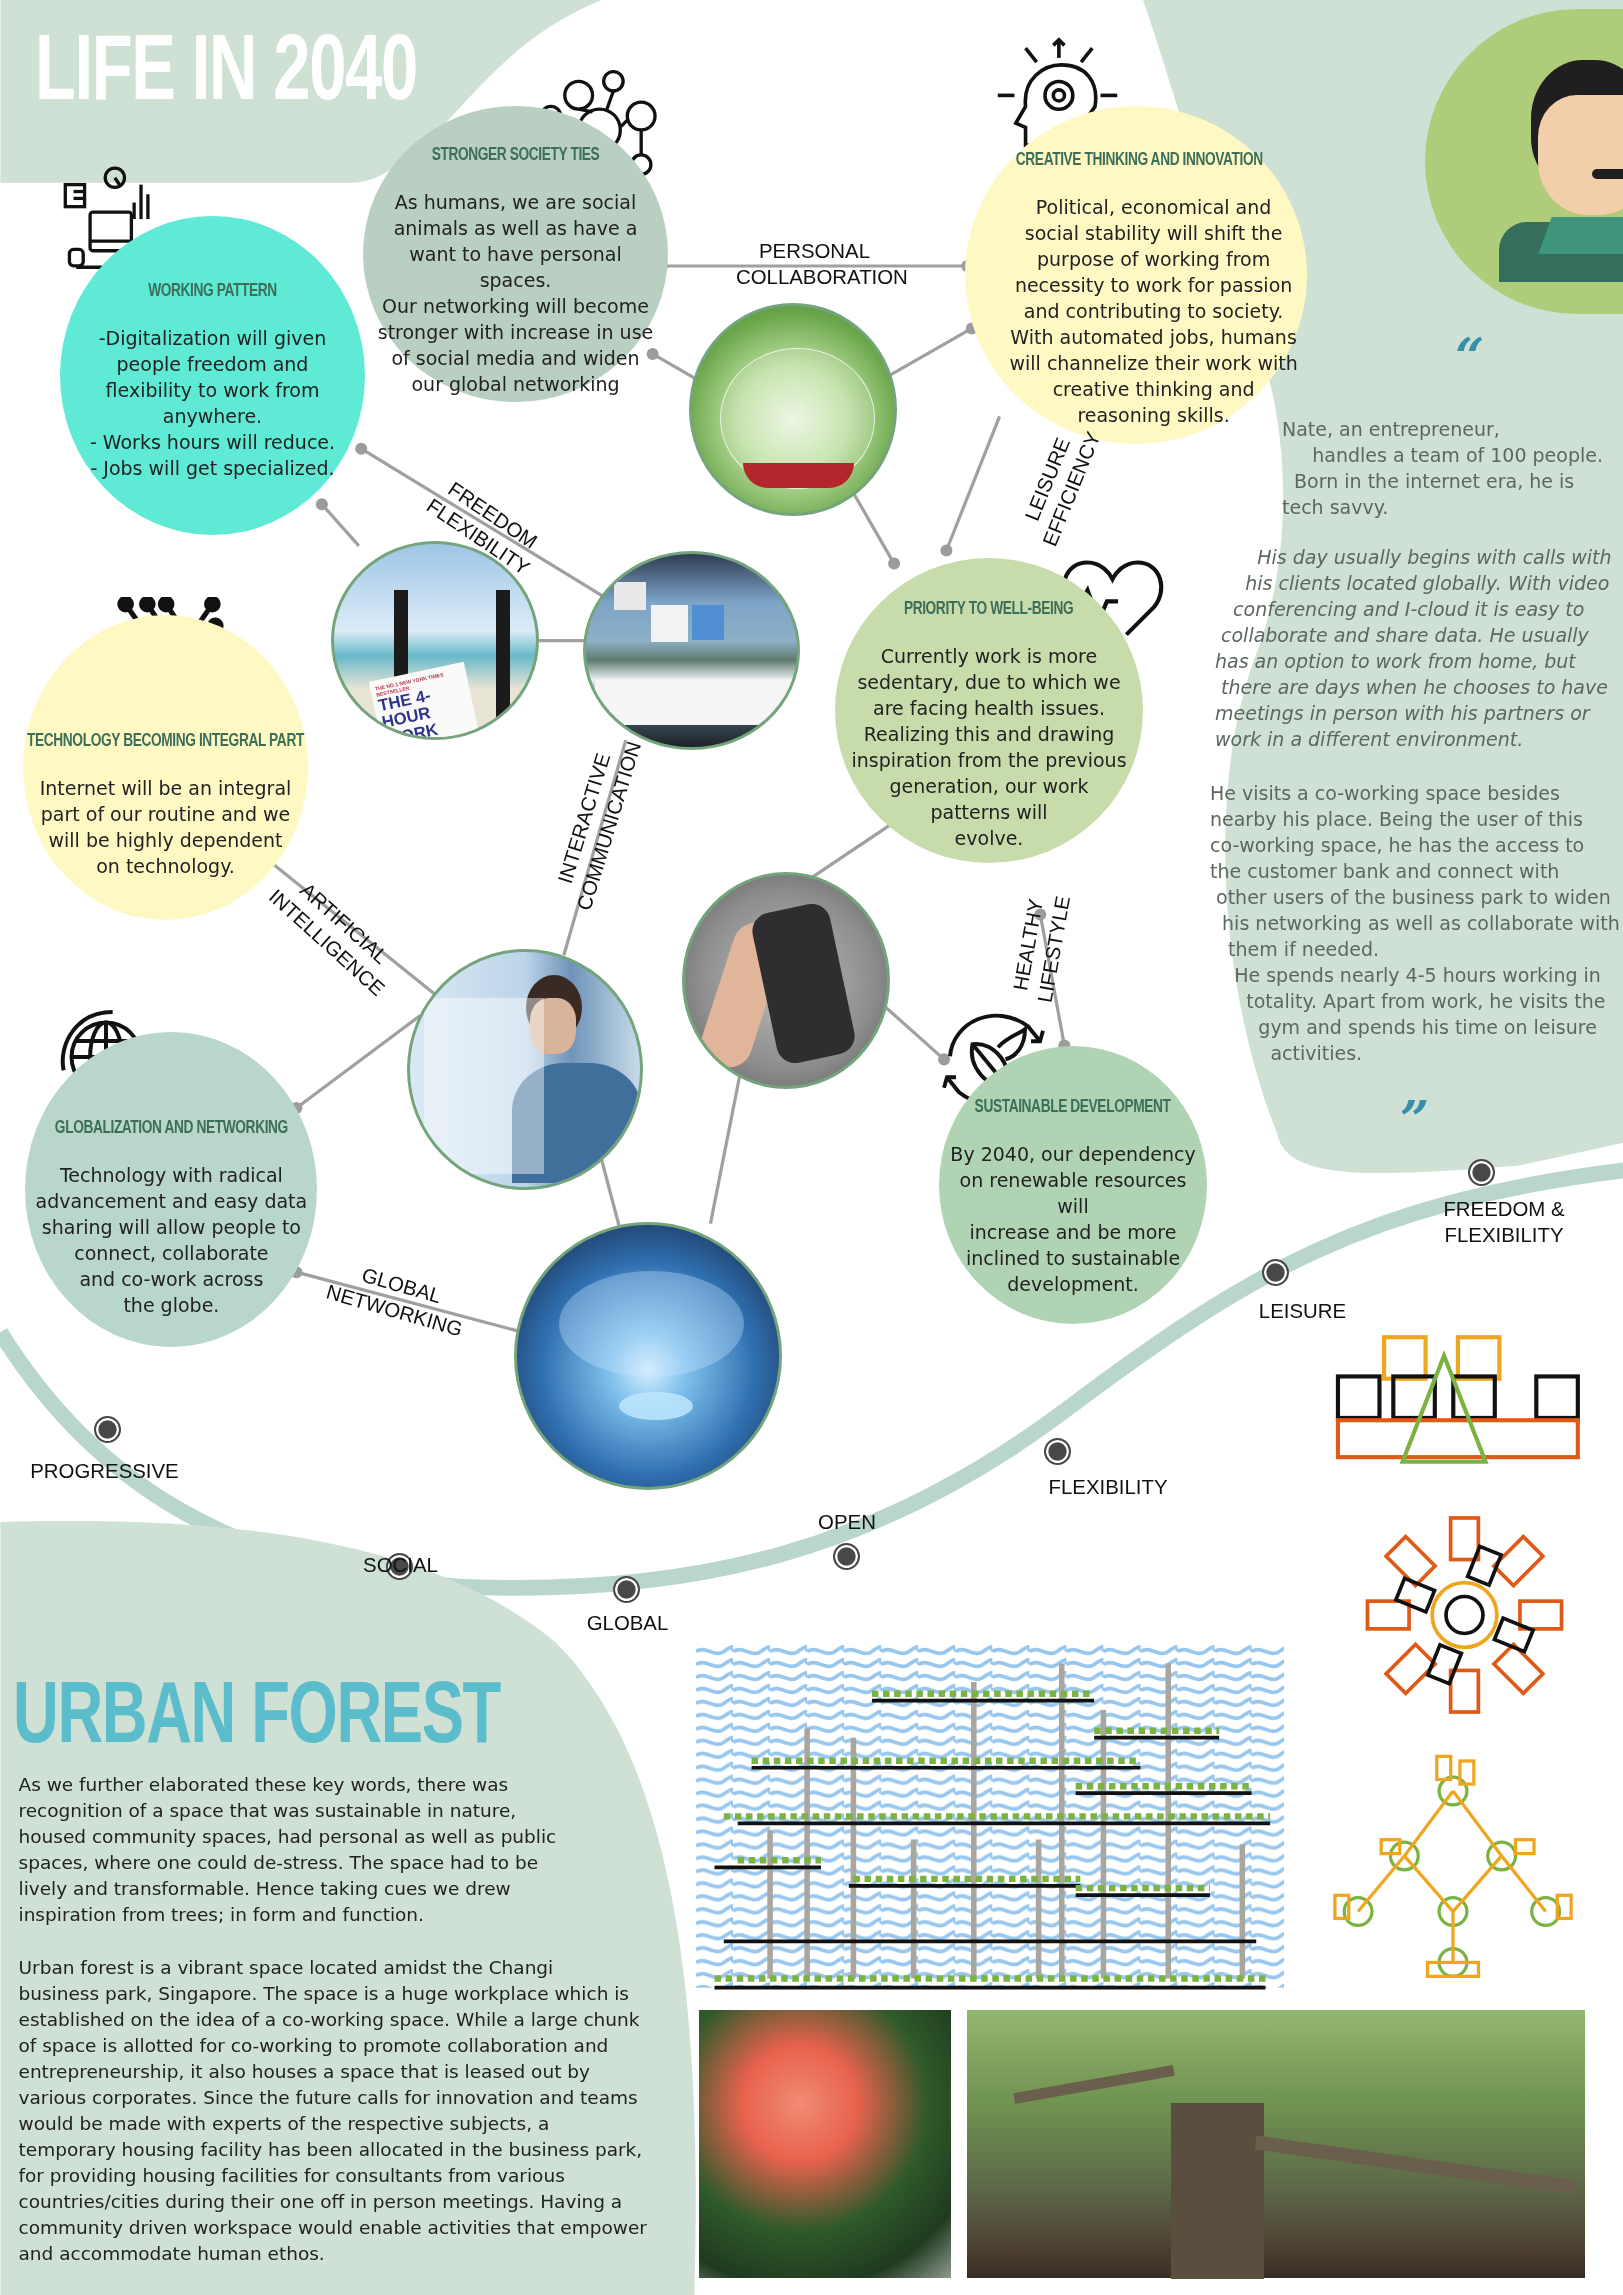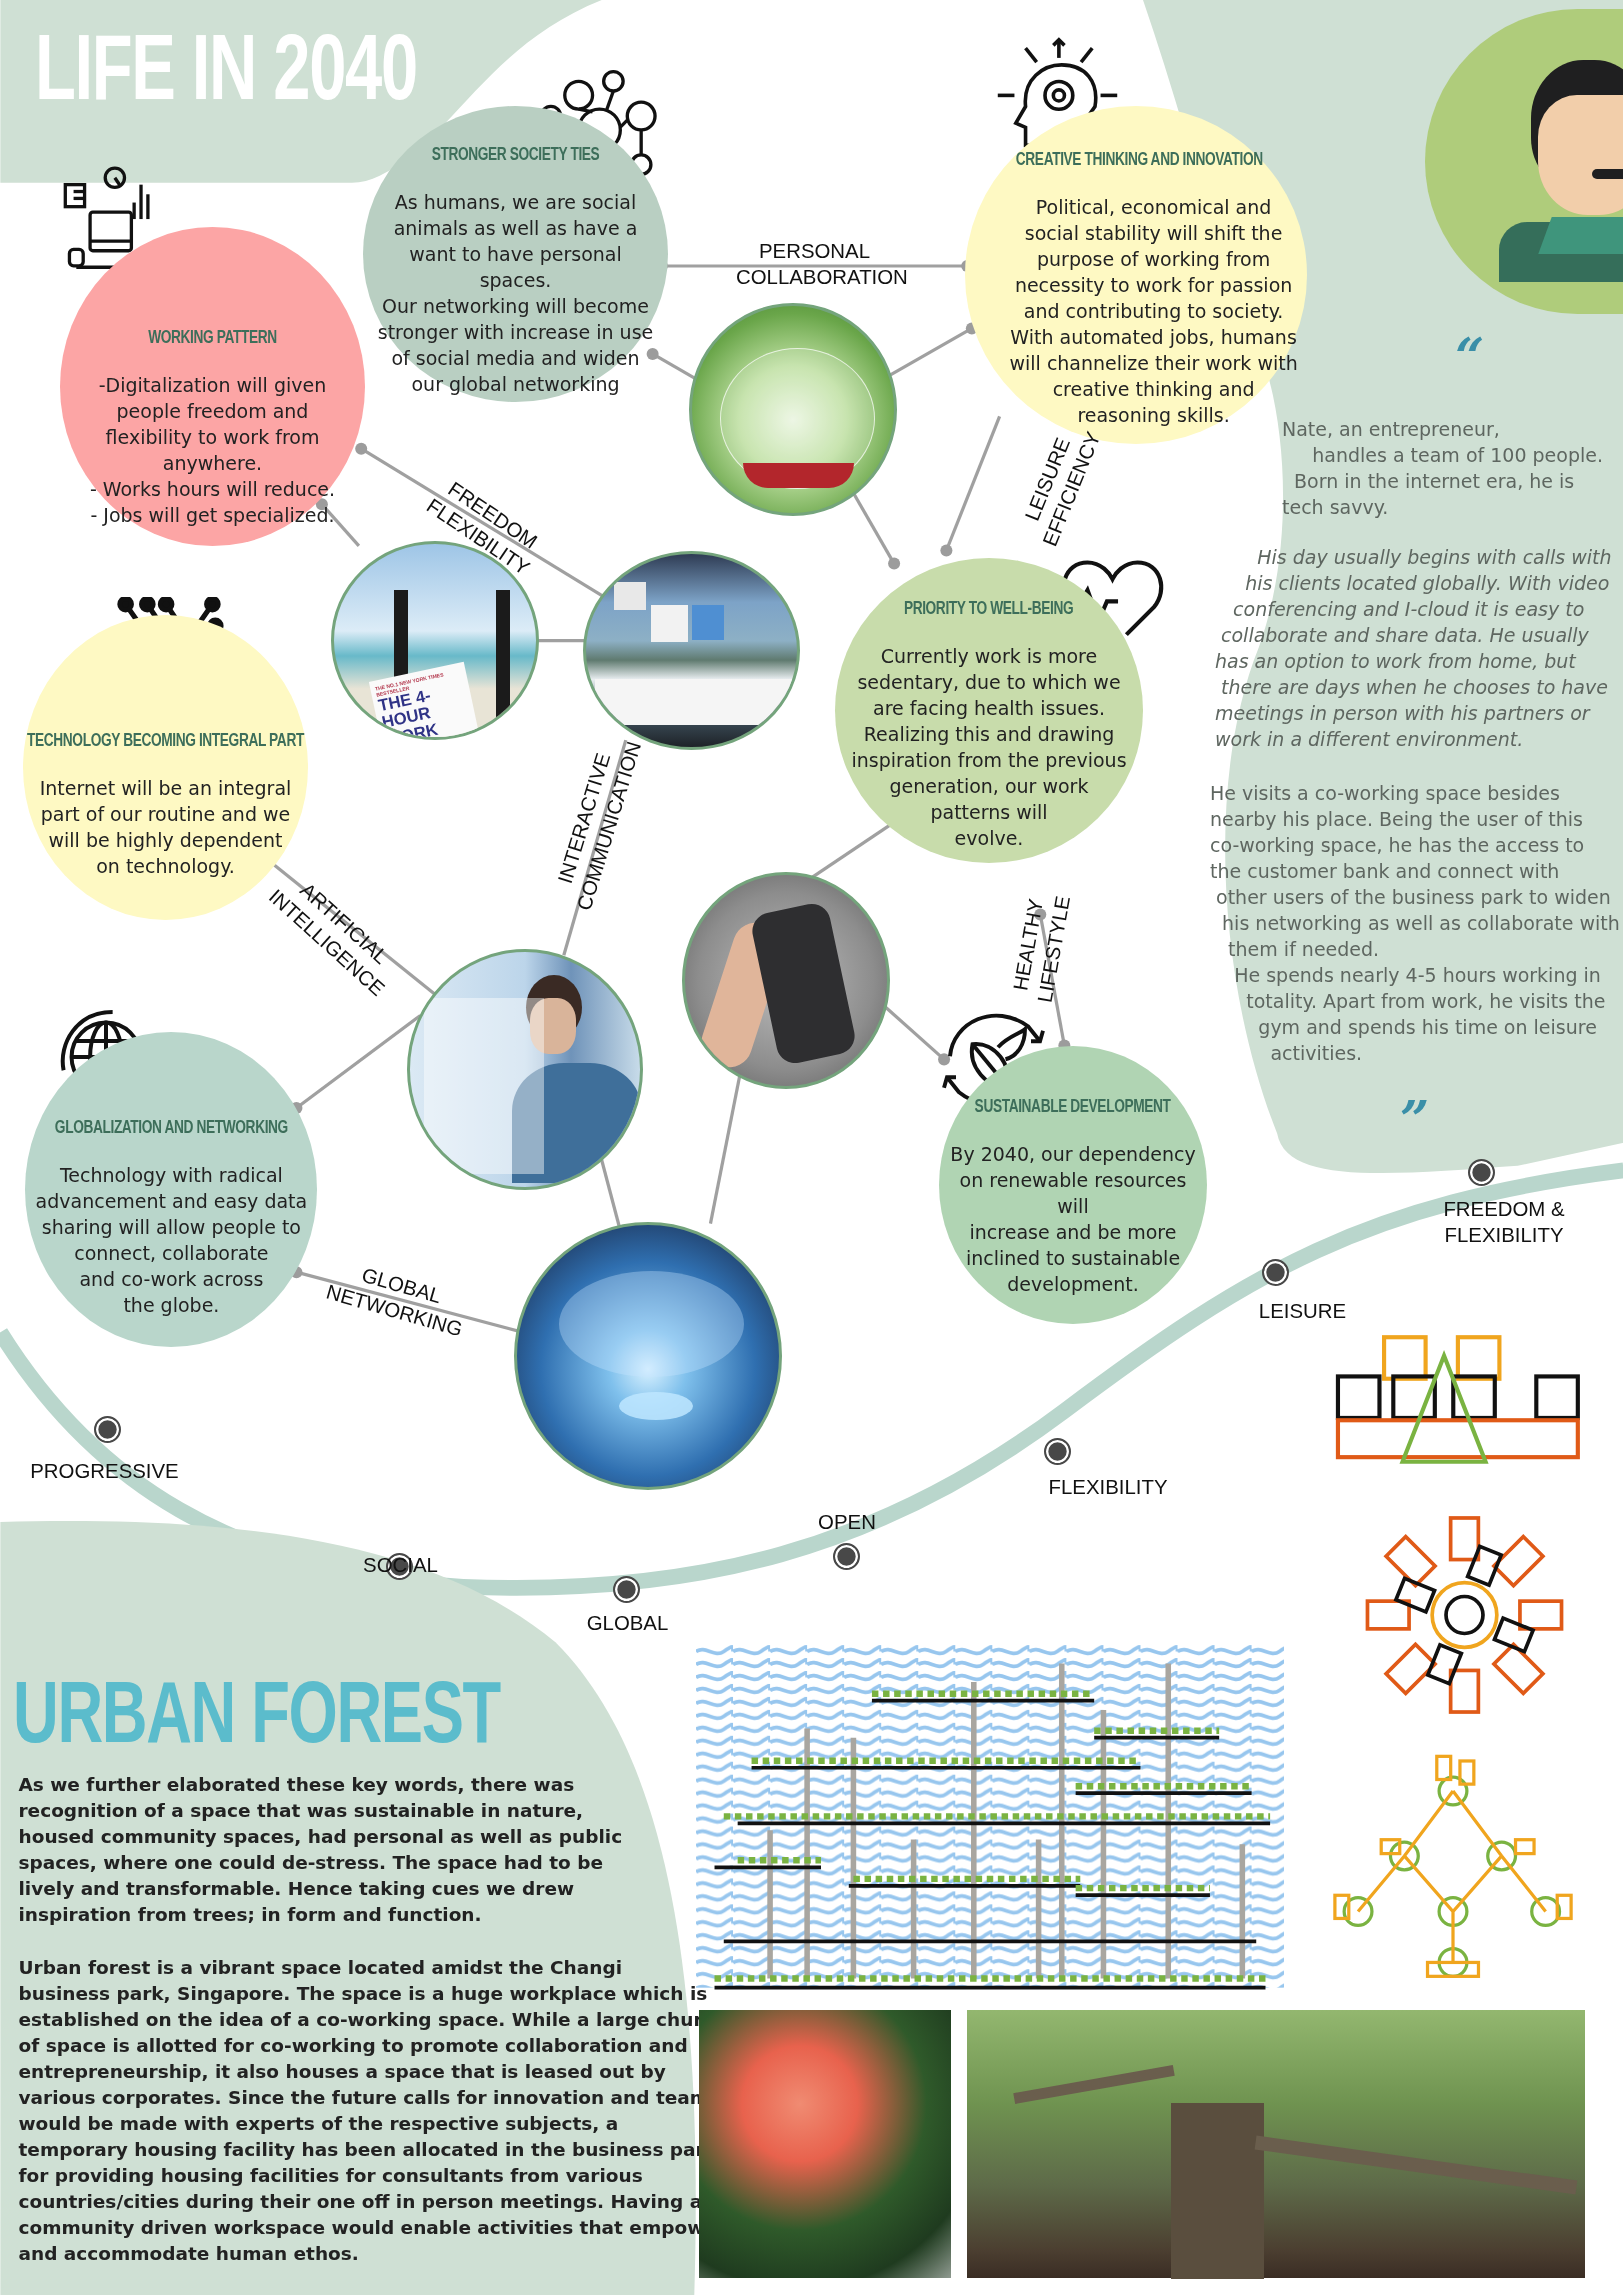--- a/index.html
+++ b/index.html
@@ -9,21 +9,21 @@
   .title{font-family:"Liberation Sans",sans-serif;font-weight:bold;letter-spacing:-1.9px;transform:scaleX(0.72);transform-origin:left top;line-height:1;}
   .bubble{position:absolute;border-radius:50%;display:flex;flex-direction:column;align-items:center;justify-content:center;text-align:center;box-sizing:border-box;gap:21px;}
   .bubble h3{margin:0 0 2.8px 0;font-family:"Liberation Sans",sans-serif;font-weight:bold;color:#3d6e5a;font-size:17.6px;transform:scaleX(0.78);white-space:nowrap;letter-spacing:-0.5px;}
   .bubble p{margin:0;font-size:19px;line-height:26px;white-space:pre-line;color:#222;}
   .photo{position:absolute;border-radius:50%;border:3.2px solid #74a47c;overflow:hidden;box-sizing:border-box;}
   .label{position:absolute;font-family:"Liberation Sans",sans-serif;font-size:20.4px;color:#111;text-align:center;line-height:26px;white-space:pre-line;}
   .node{position:absolute;width:27px;height:27px;border-radius:50%;background:#484848;box-sizing:border-box;border:2.8px solid #484848;box-shadow:inset 0 0 0 2.3px #fff;}
   .node-label{position:absolute;font-family:"Liberation Sans",sans-serif;font-size:20.4px;color:#111;white-space:pre-line;text-align:center;line-height:26px;}
   .quote{position:absolute;font-family:"DejaVu Serif",serif;font-style:italic;font-weight:bold;font-size:51px;color:#3a8fa8;line-height:1;}
   .story{position:absolute;font-size:19px;line-height:26px;color:#5e6660;white-space:pre;}
-  .uf-text{position:absolute;font-size:18.5px;line-height:26px;color:#222;white-space:pre-line;font-weight:bold;}
+  .uf-text{position:absolute;font-size:18.5px;line-height:26px;color:#222;white-space:pre-line;}
   .icon{position:absolute;}
 </style>
 </head>
 <body>
 
 <svg class="bg" width="1624" height="2295" viewBox="0 0 3509 4961">
 
   <path d="M0 0 H1300 C1050 100 980 300 820 380 C800 390 780 395 760 395 H0 Z" fill="#cfe0d4"></path>
 
   <path d="M2470 0 H3509 V2470 L3280 2520 C3000 2540 2780 2560 2760 2450 C2640 2150 2600 1700 2720 1400 C2800 1180 2780 900 2720 750 C2620 520 2560 260 2470 0 Z" fill="#cfe0d4"></path>
@@ -178,21 +178,21 @@
 social stability will shift the
 purpose of working from
 necessity to work for passion
 and contributing to society.
 With automated jobs, humans
 will channelize their work with
 creative thinking and
 reasoning skills.</p>
 </div>
 
-<div class="bubble" style="left:60px;top:227px;width:305px;height:319px;background:#fca5a5;padding:28px 9.3px 18.5px;justify-content:flex-end;">
+<div class="bubble" style="left:60px;top:216px;width:305px;height:319px;background:#5eead4;padding:28px 9.3px 18.5px;">
   <h3>WORKING PATTERN</h3>
   <p>-Digitalization will given
 people freedom and
 flexibility to work from
 anywhere.
 -  Works hours will reduce.
 -  Jobs will get specialized.</p>
 </div>
 
 <div class="bubble" style="left:23px;top:615px;width:285px;height:305px;background:#fef9c3;padding:93px 9.3px 18.5px;">

